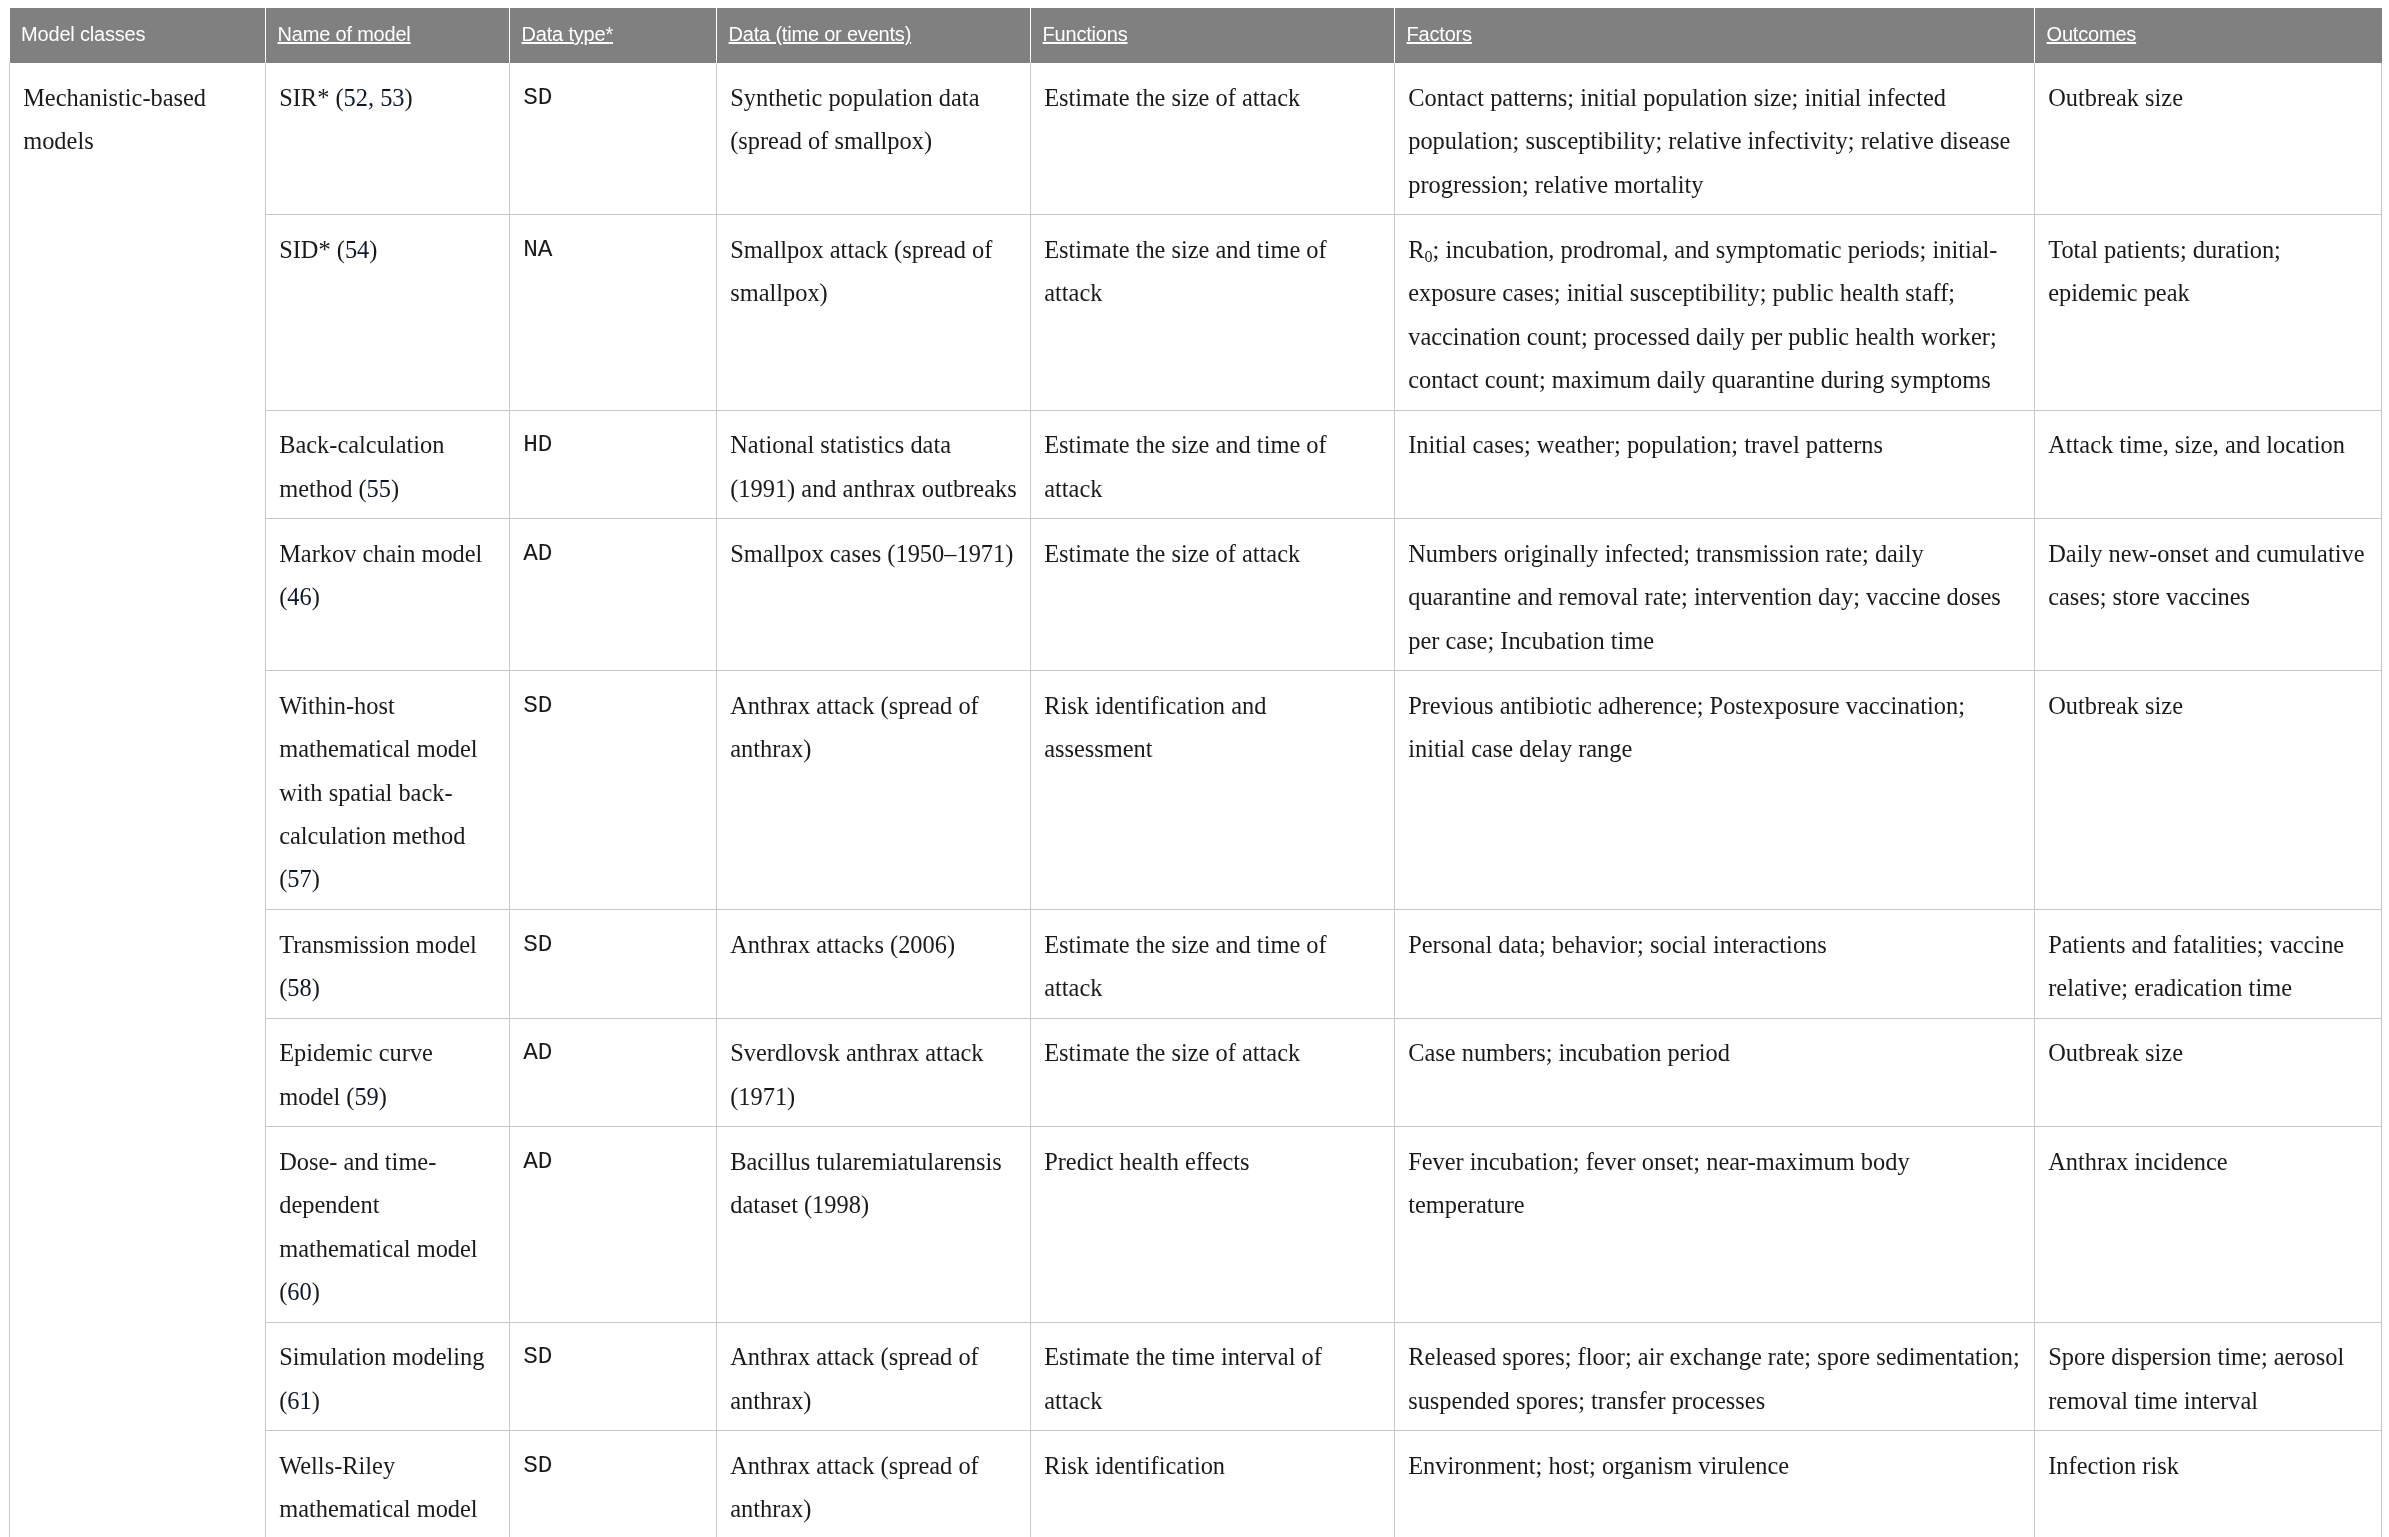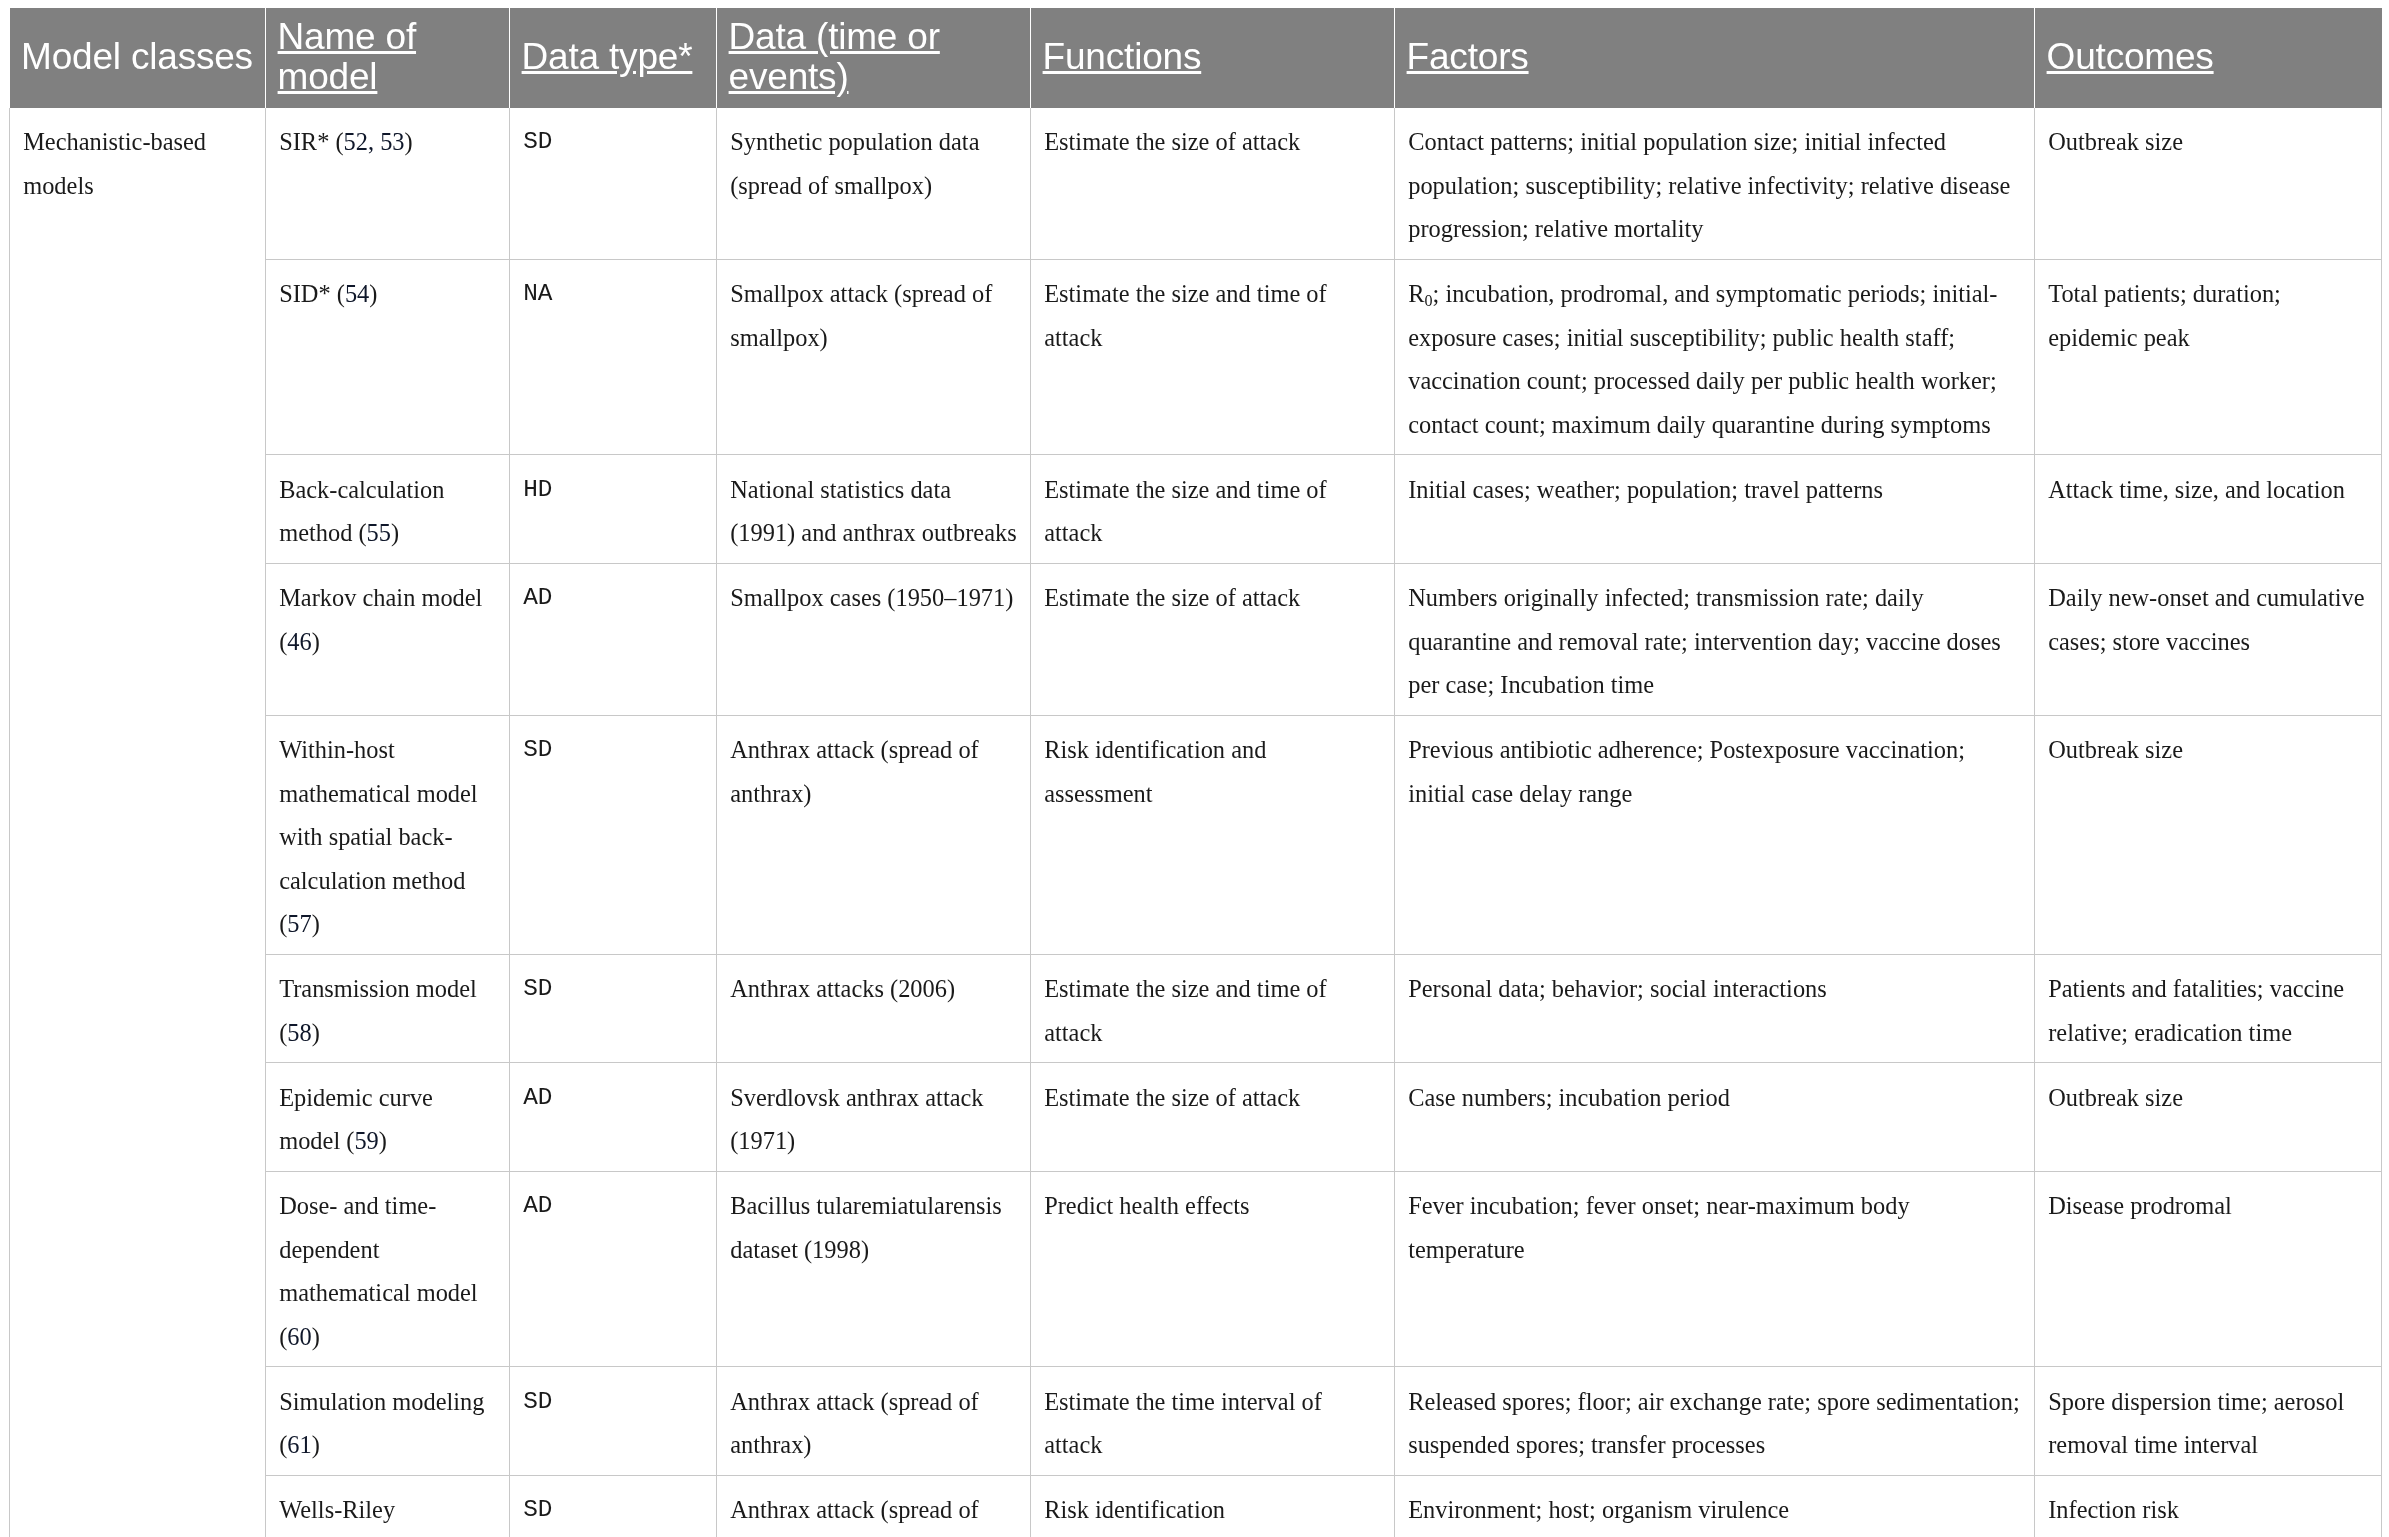--- a/index.html
+++ b/index.html
@@ -33,21 +33,21 @@
   table.data-table col.c3 { width: 314px; }
   table.data-table col.c4 { width: 364px; }
   table.data-table col.c5 { width: 640px; }
   table.data-table col.c6 { width: 347px; }
 
   thead th {
     background: #808080;
     color: #ffffff;
     font-family: "Liberation Sans", "DejaVu Sans", sans-serif;
     font-weight: normal;
-    font-size: 37px;
+    font-size: 20px;
     text-align: left;
     padding: 9px 11.6px 10.7px 11.6px;
     border: none;
     vertical-align: middle;
     letter-spacing: -0.2px;
     line-height: 1.08;
   }
   thead th.hsep {
     border-left: 1.7px solid #ffffff;
     text-decoration: underline;
@@ -176,21 +176,21 @@
           <td>Estimate the size of attack</td>
           <td>Case numbers; incubation period</td>
           <td class="last-col">Outbreak size</td>
         </tr>
         <tr style="height: 147px;">
           <td>Dose- and time-dependent mathematical model (<span class="ref">60</span>)</td>
           <td class="center">AD</td>
           <td>Bacillus tularemiatularensis dataset (1998)</td>
           <td>Predict health effects</td>
           <td>Fever incubation; fever onset; near-maximum body temperature</td>
-          <td class="last-col">Disease prodromal</td>
+          <td class="last-col">Anthrax incidence</td>
         </tr>
         <tr style="height: 99px;">
           <td>Simulation modeling (<span class="ref">61</span>)</td>
           <td class="center">SD</td>
           <td>Anthrax attack (spread of anthrax)</td>
           <td>Estimate the time interval of attack</td>
           <td>Released spores; floor; air exchange rate; spore sedimentation; suspended spores; transfer processes</td>
           <td class="last-col">Spore dispersion time; aerosol removal time interval</td>
         </tr>
         <tr style="height: 146px;">

